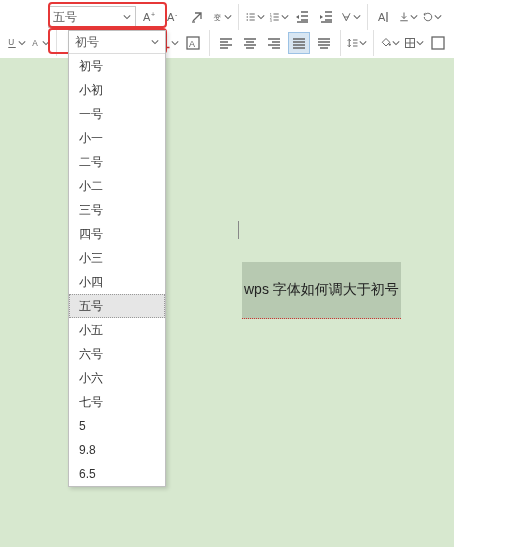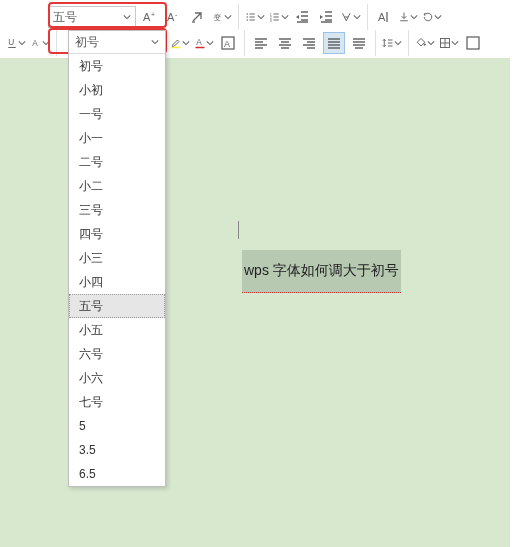--- a/index.html
+++ b/index.html
@@ -1,34 +1,34 @@
 <!DOCTYPE html>
 <html><head>
 <meta charset="utf-8">
 <style>
   html,body{margin:0;padding:0;font-family:"Microsoft YaHei",Arial,sans-serif;font-size:12px;background:#fff;}
-  .app{width:510px;height:547px;position:relative;overflow:hidden;}
+  .app{width:454px;height:547px;position:relative;overflow:hidden;}
   .toolbar{background:#fff;border-bottom:1px solid #d0d0d0;padding:4px 0 6px 0;}
   .row{display:flex;align-items:center;height:26px;}
   .seg{display:flex;align-items:center;gap:4px;padding:0 6px;border-right:1px solid #e0e0e0;height:26px;}
   .seg:last-child{border-right:none;}
   .btn{width:20px;height:20px;display:flex;align-items:center;justify-content:center;color:#555;cursor:pointer;}
   .btn svg{width:16px;height:16px;}
   .dd{display:flex;align-items:center;}
   .dd .car{width:8px;height:20px;display:flex;align-items:center;justify-content:center;}
   .car svg{width:8px;height:8px;}
   .fontsize-box{width:78px;height:20px;border:1px solid #c8c8c8;background:#fff;display:flex;align-items:center;padding:0 4px;color:#555;position:relative;}
   .fontsize-box .car{margin-left:auto;}
   .redmark{position:absolute;border:2px solid #e63737;border-radius:4px;pointer-events:none;}
   .mark1{left:48px;top:2px;width:115px;height:22px;}
   .mark2{left:48px;top:28px;width:115px;height:22px;}
   .canvas{position:absolute;left:0;top:58px;right:0;bottom:0;background:#d7e8cf;}
   .page{position:absolute;left:50px;top:8px;width:470px;height:480px;background:#d7e8cf;}
   .cursor-line{position:absolute;left:188px;top:155px;width:1px;height:18px;background:#888;}
-  .sel-text{position:absolute;left:192px;top:184px;background:#b7c9b1;color:#222;font-size:14px;padding:12px 2px;border-bottom:1px dotted #c33;}
+  .sel-text{position:absolute;left:192px;top:196px;background:#b7c9b1;color:#222;font-size:14px;padding:19px 2px;border-bottom:1px dotted #c33;}
   .dropdown{position:absolute;left:68px;top:30px;width:96px;background:#fff;border:1px solid #bfbfbf;box-shadow:2px 2px 4px rgba(0,0,0,.15);z-index:10;text-align:center;}
   .dropdown .inp{height:22px;border-bottom:1px solid #dcdcdc;display:flex;align-items:center;padding:0 6px;color:#555;}
   .dropdown .inp .car{margin-left:auto;}
   .opt{height:24px;display:flex;align-items:center;padding:0 10px;color:#333;cursor:pointer;}
   .opt.sel{background:#e6e6e6;border:1px dotted #999;margin:0;padding:0 9px;height:22px;}
   .stroke{stroke:#666;fill:none;stroke-width:1.3;}
   .fill{fill:#666;}
   .grp2{margin-left:0;}
 </style>
 </head>
@@ -301,21 +301,21 @@
         <div class="opt">三号</div>
         <div class="opt">四号</div>
         <div class="opt">小三</div>
         <div class="opt">小四</div>
         <div class="opt sel">五号</div>
         <div class="opt">小五</div>
         <div class="opt">六号</div>
         <div class="opt">小六</div>
         <div class="opt">七号</div>
         <div class="opt">5</div>
-        <div class="opt">3.5</div>
+        <div class="opt">9.8</div>
         <div class="opt">6.5</div>
       </div>
 </div>
 
 <div class="canvas">
   <div class="page">
     <div class="cursor-line"></div>
     <span class="sel-text">wps 字体如何调大于初号</span>
   </div>
 </div>

